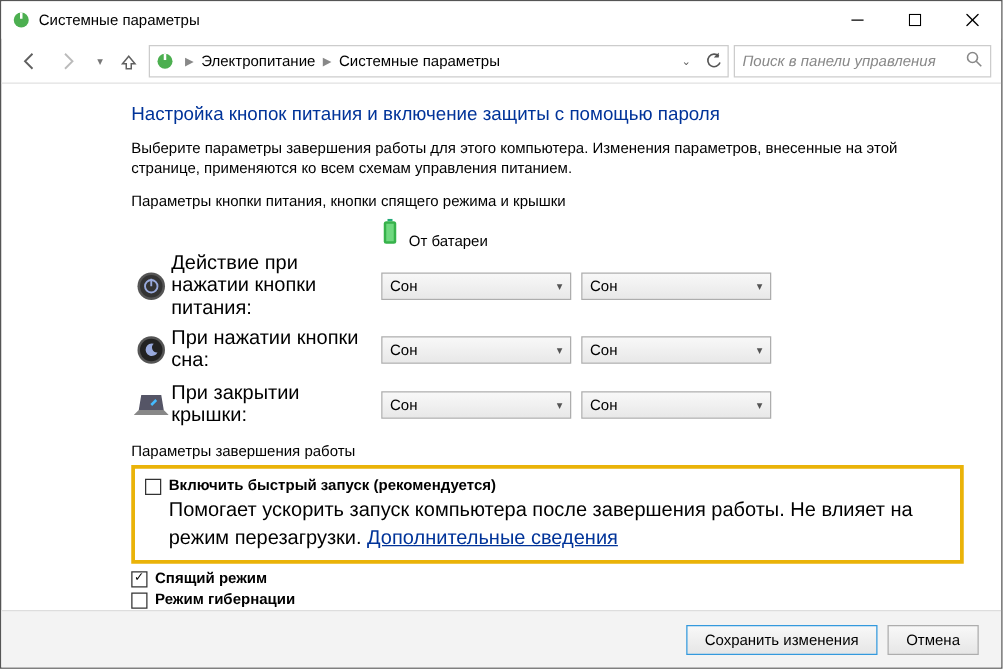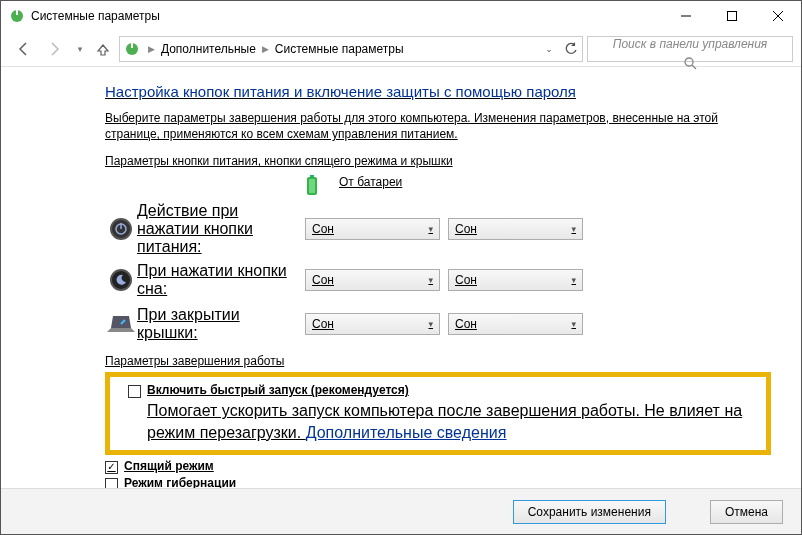--- a/index.html
+++ b/index.html
@@ -61,66 +61,64 @@
     display: flex; align-items: center; justify-content: center;
     color: #555;
   }
   .searchbox {
     width: 206px; height: 26px;
     border: 1px solid #ccc;
     display: flex; align-items: center;
     padding: 0 6px;
     color: #777;
     gap: 6px;
-    flex-direction: column;
   }
   .search-text { flex: 1; font-style: italic; color: #888; }
   
   .content {
     flex: 1;
     padding: 16px 30px 0 104px;
     overflow: hidden;
     position: relative;
-    text-decoration: underline;
   }
   .page-title {
     color: #003399;
     font-size: 15px;
     margin-bottom: 10px;
   }
   .intro { font-size: 12px; line-height: 1.35; margin-bottom: 12px; }
   .section-label { font-size: 12px; margin-bottom: 4px; }
   .col-headers {
     display: flex; align-items: center;
     margin-left: 200px;
     height: 30px;
   }
-  .col-h { width: 150px; display: flex; align-items: flex-start; gap: 20px; font-size: 12px; }
+  .col-h { width: 150px; display: flex; align-items: flex-end; gap: 8px; font-size: 12px; }
   .row {
     display: flex; align-items: center;
     min-height: 40px;
     margin-bottom: 4px;
   }
   .row-icon { width: 32px; display: flex; justify-content: center; }
   .row-label { width: 168px; font-size: 16px; padding-right: 8px; }
   .combo {
-    width: 135px; height: 22px;
+    width: 152px; height: 22px;
     border: 1px solid #adadad;
     background: linear-gradient(#f8f8f8,#e8e8e8);
     display: flex; align-items: center;
     padding: 0 6px;
     font-size: 12px;
     margin-right: 8px;
     position: relative;
   }
   .combo .chev { margin-left: auto; font-size: 9px; color: #555; }
   .shutdown-section { margin-top: 10px; }
   .redbox {
-    border: 5px solid #eab308;
-    padding: 6px 18px;
+    border: 3px solid #eab308;
+    padding: 6px 8px;
     margin-top: 4px;
   }
   .chk-row { display: flex; align-items: flex-start; gap: 6px; margin-bottom: 2px; }
   .chk {
     width: 13px; height: 13px;
     border: 1px solid #333;
     display: inline-flex; align-items: center; justify-content: center;
     font-size: 10px; line-height: 1;
     margin-top: 2px;
   }
@@ -136,21 +134,21 @@
     padding-right: 18px;
     gap: 8px;
     background: #f3f3f3;
   }
   .btn {
     height: 24px;
     border: 1px solid #adadad;
     background: linear-gradient(#f8f8f8,#e6e6e6);
     padding: 0 14px;
     font-size: 12px;
-    display: flex; align-items: center; margin-left: 36px;
+    display: flex; align-items: center;
   }
   .btn.primary { border-color: #3399dd; }
 </style>
 </head>
 <body>
 
 <div class="titlebar">
   <span class="app-icon">
     <svg viewBox="0 0 16 16">
         <circle cx="8" cy="8" r="6" fill="#4caf50"></circle>
@@ -196,21 +194,21 @@
       </svg>
   </div>
   <div class="addrbar">
     <span class="addr-icon">
       <svg viewBox="0 0 16 16">
           <circle cx="8" cy="8" r="6" fill="#4caf50"></circle>
           <rect x="7" y="2" width="2" height="5" fill="#fff"></rect>
         </svg>
     </span>
     <span class="crumb-sep">▶</span>
-    <span>Дополнительные</span>
+    <span>Электропитание</span>
     <span class="crumb-sep">▶</span>
     <span>Системные параметры</span>
     <div class="addr-tail">
       <div class="addr-btn">
           <span style="font-size:9px;">⌄</span>
         </div>
       <div class="addr-btn">
         <svg width="14" height="14">
             <path d="M11 3 A5 5 0 1 0 12 8" fill="none" stroke="#555" stroke-width="1.3"></path>
             <path d="M11 0 L11 4 L7 4 Z" fill="#555"></path>

